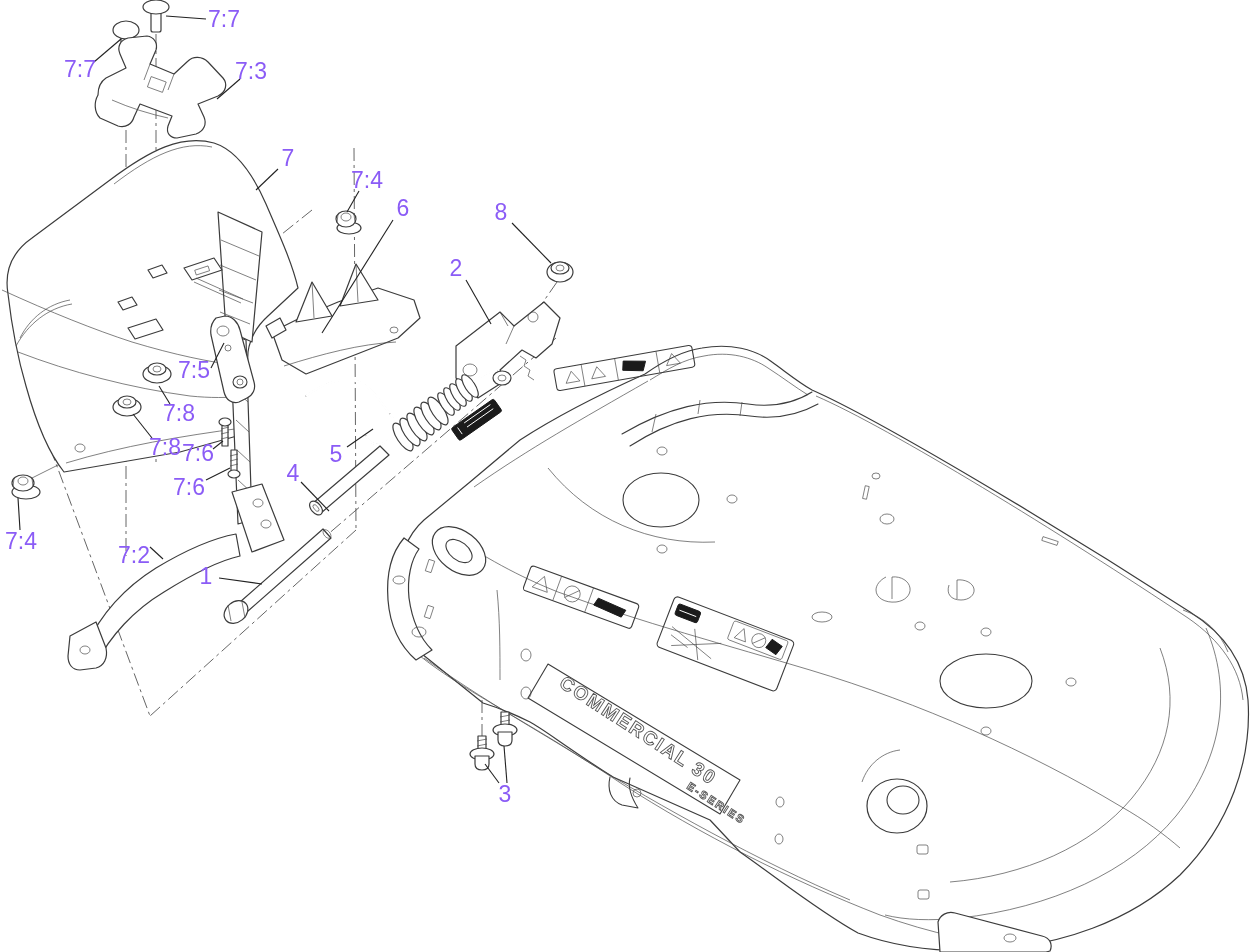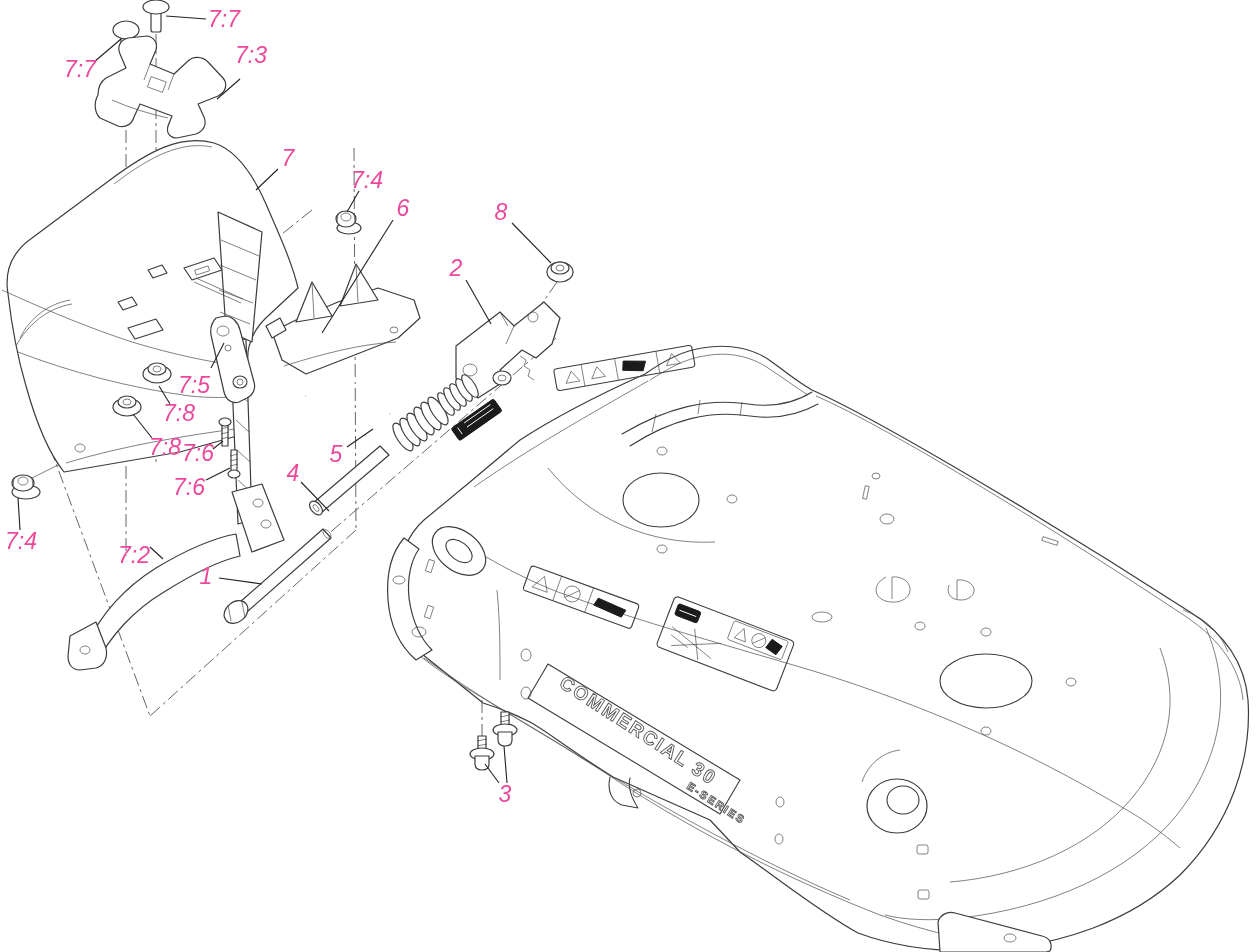--- a/index.html
+++ b/index.html
@@ -7,22 +7,22 @@
          font-family:"Liberation Sans",sans-serif;}
   #art{position:absolute;left:0;top:0;}
   svg *{vector-effect:non-scaling-stroke;}
   .p{fill:#ffffff;stroke:#3c3c3c;stroke-width:1.2;stroke-linejoin:round;stroke-linecap:round;}
   .ln{fill:none;stroke:#3c3c3c;stroke-width:1.1;stroke-linejoin:round;stroke-linecap:round;}
   .thin{fill:none;stroke:#4a4a4a;stroke-width:0.7;}
   .dash{fill:none;stroke:#555;stroke-width:0.9;stroke-dasharray:13 4 3 4;}
   .leader{fill:none;stroke:#222;stroke-width:1.1;}
   .dark{fill:#1b1b1b;stroke:#1b1b1b;}
   .wmark{stroke:#fff;stroke-width:1;fill:none;}
-  .callout{position:absolute;transform:translate(-50%,-50%);color:#ec4899;font-size:23px;
-           line-height:1;white-space:nowrap;letter-spacing:0px;font-style:italic;}
+  .callout{position:absolute;transform:translate(-50%,-50%);color:#8b5cf6;font-size:23px;
+           line-height:1;white-space:nowrap;letter-spacing:0px;}
   .decktext{fill:#ffffff;stroke:#555;stroke-width:0.9;font-weight:bold;
             font-family:"Liberation Sans",sans-serif;}
 </style>
 </head>
 <body>
 
 <div id="stage">
 <svg id="art" width="1258" height="952" viewBox="0 0 1258 952">
 
   <g>
@@ -381,27 +381,27 @@
     <line class="leader" x1="20" y1="530" x2="18" y2="498"></line>
     <line class="leader" x1="150" y1="547" x2="163" y2="559"></line>
     <line class="leader" x1="219" y1="578" x2="262" y2="584"></line>
     <line class="leader" x1="499" y1="783" x2="485" y2="764"></line>
     <line class="leader" x1="507" y1="783" x2="504" y2="746"></line>
   </g>
 </svg>
 
   <div class="callout" style="left:224px;top:19px">7:7</div>
   <div class="callout" style="left:80px;top:69px">7:7</div>
-  <div class="callout" style="left:251px;top:55px">7:3</div>
+  <div class="callout" style="left:251px;top:71px">7:3</div>
   <div class="callout" style="left:288px;top:158px">7</div>
   <div class="callout" style="left:367px;top:180px">7:4</div>
   <div class="callout" style="left:403px;top:208px">6</div>
   <div class="callout" style="left:501px;top:212px">8</div>
   <div class="callout" style="left:456px;top:268px">2</div>
-  <div class="callout" style="left:194px;top:385px">7:5</div>
+  <div class="callout" style="left:194px;top:370px">7:5</div>
   <div class="callout" style="left:179px;top:413px">7:8</div>
   <div class="callout" style="left:165px;top:447px">7:8</div>
   <div class="callout" style="left:198px;top:453px">7:6</div>
   <div class="callout" style="left:189px;top:487px">7:6</div>
   <div class="callout" style="left:336px;top:454px">5</div>
   <div class="callout" style="left:293px;top:473px">4</div>
   <div class="callout" style="left:21px;top:541px">7:4</div>
   <div class="callout" style="left:134px;top:555px">7:2</div>
   <div class="callout" style="left:206px;top:576px">1</div>
   <div class="callout" style="left:505px;top:794px">3</div>

